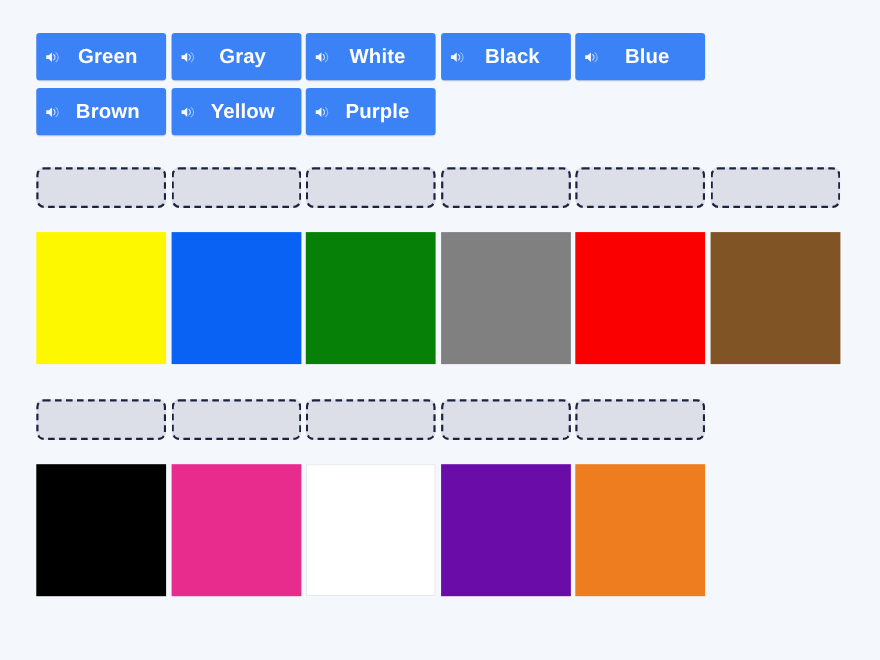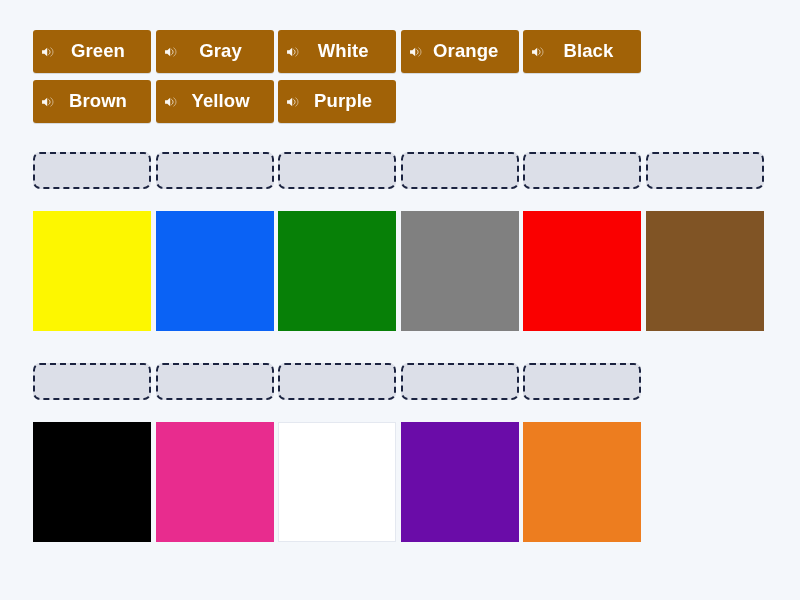--- a/index.html
+++ b/index.html
@@ -33,21 +33,21 @@
 
   
   .buttons-block { margin-bottom: 0px; }
 
   .btn-row { margin-bottom: 7px; }
 
   .word-button {
     width: 118px;
     height: 43px;
     margin-right: 4.6px;
-    background: #a16207;
+    background: #3b82f6;
     border-radius: 3px;
     display: flex;
     align-items: center;
     justify-content: flex-start;
     padding: 0 6px 0 8px;
     color: #ffffff;
     cursor: grab;
     user-select: none;
     position: relative;
     box-shadow: 0 1px 0 rgba(0,0,0,0.12);
@@ -136,29 +136,29 @@
             <path d="M11.2 3.3c1.5 1 2.5 2.7 2.5 4.7s-1 3.7-2.5 4.7" stroke="#ffffff" stroke-width="1.1" fill="none" stroke-linecap="round" opacity="0.55"></path>
           </svg>
           <span class="word-label">White</span>
         </div>
         <div class="word-button">
           <svg class="speaker-icon" viewBox="0 0 16 16">
             <path d="M1.2 6.1h2.6L7.1 3.1v9.8L3.8 9.9H1.2z" fill="#ffffff"></path>
             <path d="M8.9 5.2c.9.6 1.4 1.6 1.4 2.8s-.5 2.2-1.4 2.8" stroke="#ffffff" stroke-width="1.1" fill="none" stroke-linecap="round" opacity="0.85"></path>
             <path d="M11.2 3.3c1.5 1 2.5 2.7 2.5 4.7s-1 3.7-2.5 4.7" stroke="#ffffff" stroke-width="1.1" fill="none" stroke-linecap="round" opacity="0.55"></path>
           </svg>
-          <span class="word-label">Orange</span>
-        </div>
-        <div class="word-button">
-          <svg class="speaker-icon" viewBox="0 0 16 16">
-            <path d="M1.2 6.1h2.6L7.1 3.1v9.8L3.8 9.9H1.2z" fill="#ffffff"></path>
-            <path d="M8.9 5.2c.9.6 1.4 1.6 1.4 2.8s-.5 2.2-1.4 2.8" stroke="#ffffff" stroke-width="1.1" fill="none" stroke-linecap="round" opacity="0.85"></path>
-            <path d="M11.2 3.3c1.5 1 2.5 2.7 2.5 4.7s-1 3.7-2.5 4.7" stroke="#ffffff" stroke-width="1.1" fill="none" stroke-linecap="round" opacity="0.55"></path>
-          </svg>
           <span class="word-label">Black</span>
+        </div>
+        <div class="word-button">
+          <svg class="speaker-icon" viewBox="0 0 16 16">
+            <path d="M1.2 6.1h2.6L7.1 3.1v9.8L3.8 9.9H1.2z" fill="#ffffff"></path>
+            <path d="M8.9 5.2c.9.6 1.4 1.6 1.4 2.8s-.5 2.2-1.4 2.8" stroke="#ffffff" stroke-width="1.1" fill="none" stroke-linecap="round" opacity="0.85"></path>
+            <path d="M11.2 3.3c1.5 1 2.5 2.7 2.5 4.7s-1 3.7-2.5 4.7" stroke="#ffffff" stroke-width="1.1" fill="none" stroke-linecap="round" opacity="0.55"></path>
+          </svg>
+          <span class="word-label">Blue</span>
         </div>
       </div>
     <div class="row btn-row">
         <div class="word-button">
           <svg class="speaker-icon" viewBox="0 0 16 16">
             <path d="M1.2 6.1h2.6L7.1 3.1v9.8L3.8 9.9H1.2z" fill="#ffffff"></path>
             <path d="M8.9 5.2c.9.6 1.4 1.6 1.4 2.8s-.5 2.2-1.4 2.8" stroke="#ffffff" stroke-width="1.1" fill="none" stroke-linecap="round" opacity="0.85"></path>
             <path d="M11.2 3.3c1.5 1 2.5 2.7 2.5 4.7s-1 3.7-2.5 4.7" stroke="#ffffff" stroke-width="1.1" fill="none" stroke-linecap="round" opacity="0.55"></path>
           </svg>
           <span class="word-label">Brown</span>

